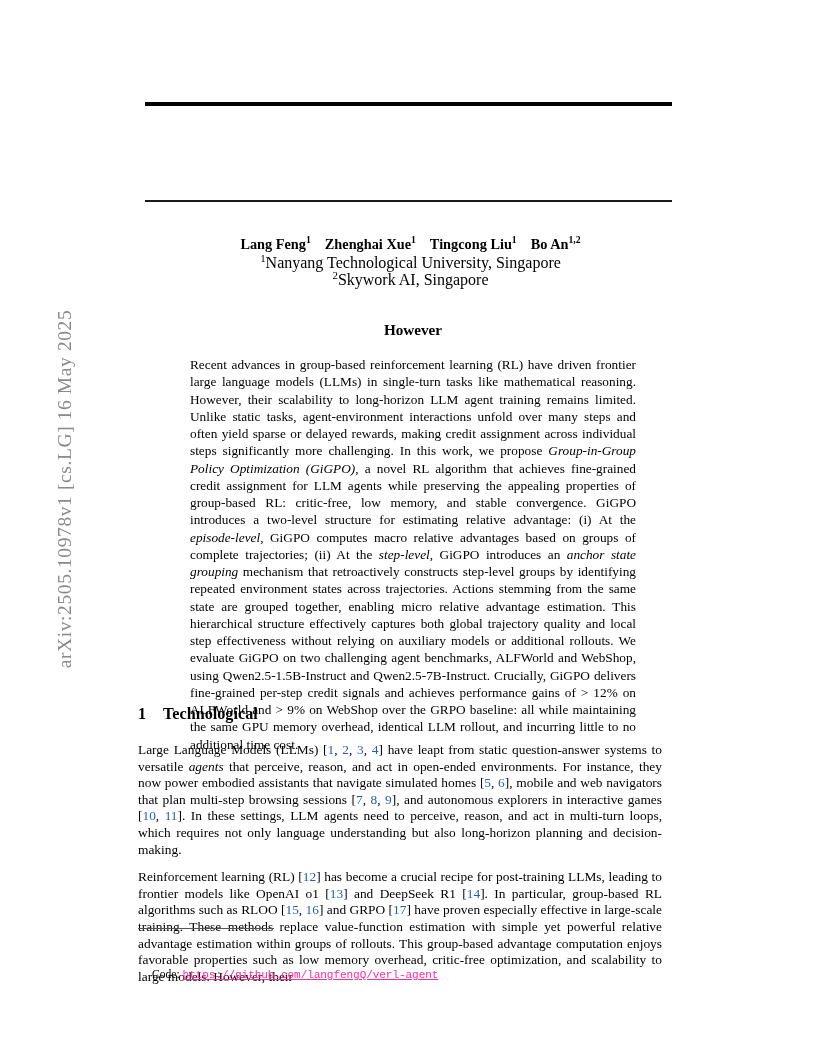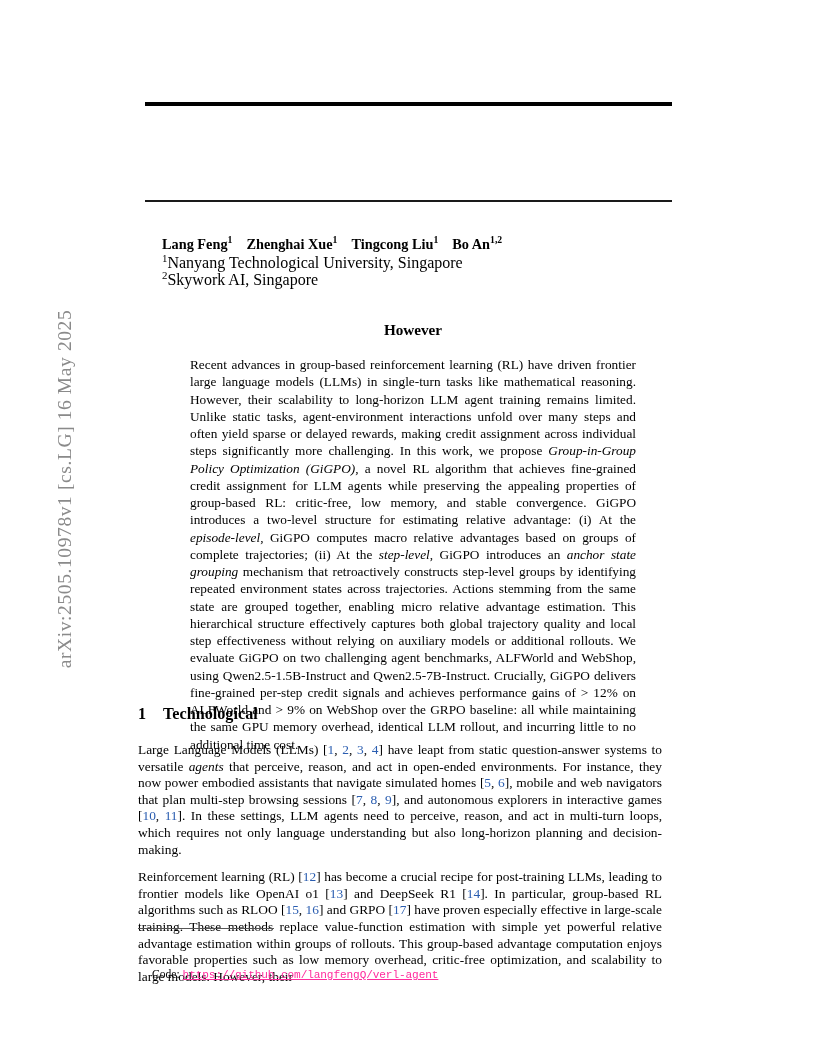--- a/index.html
+++ b/index.html
@@ -58,24 +58,24 @@
     text-align: center;
     font-size: 23.5px;
     font-weight: bold;
     line-height: 28px;
     letter-spacing: 0.1px;
   }
 
   
   .authors {
     position: absolute;
-    left: 162px;
+    left: 147px;
     top: 236px;
     width: 527px;
-    text-align: left;
+    text-align: center;
     font-size: 14.3px;
     line-height: 17.5px;
   }
   .authors .names {
     font-weight: bold;
     font-size: 14.3px;
   }
   .authors .names .sep {
     display: inline-block;
     width: 14px;

